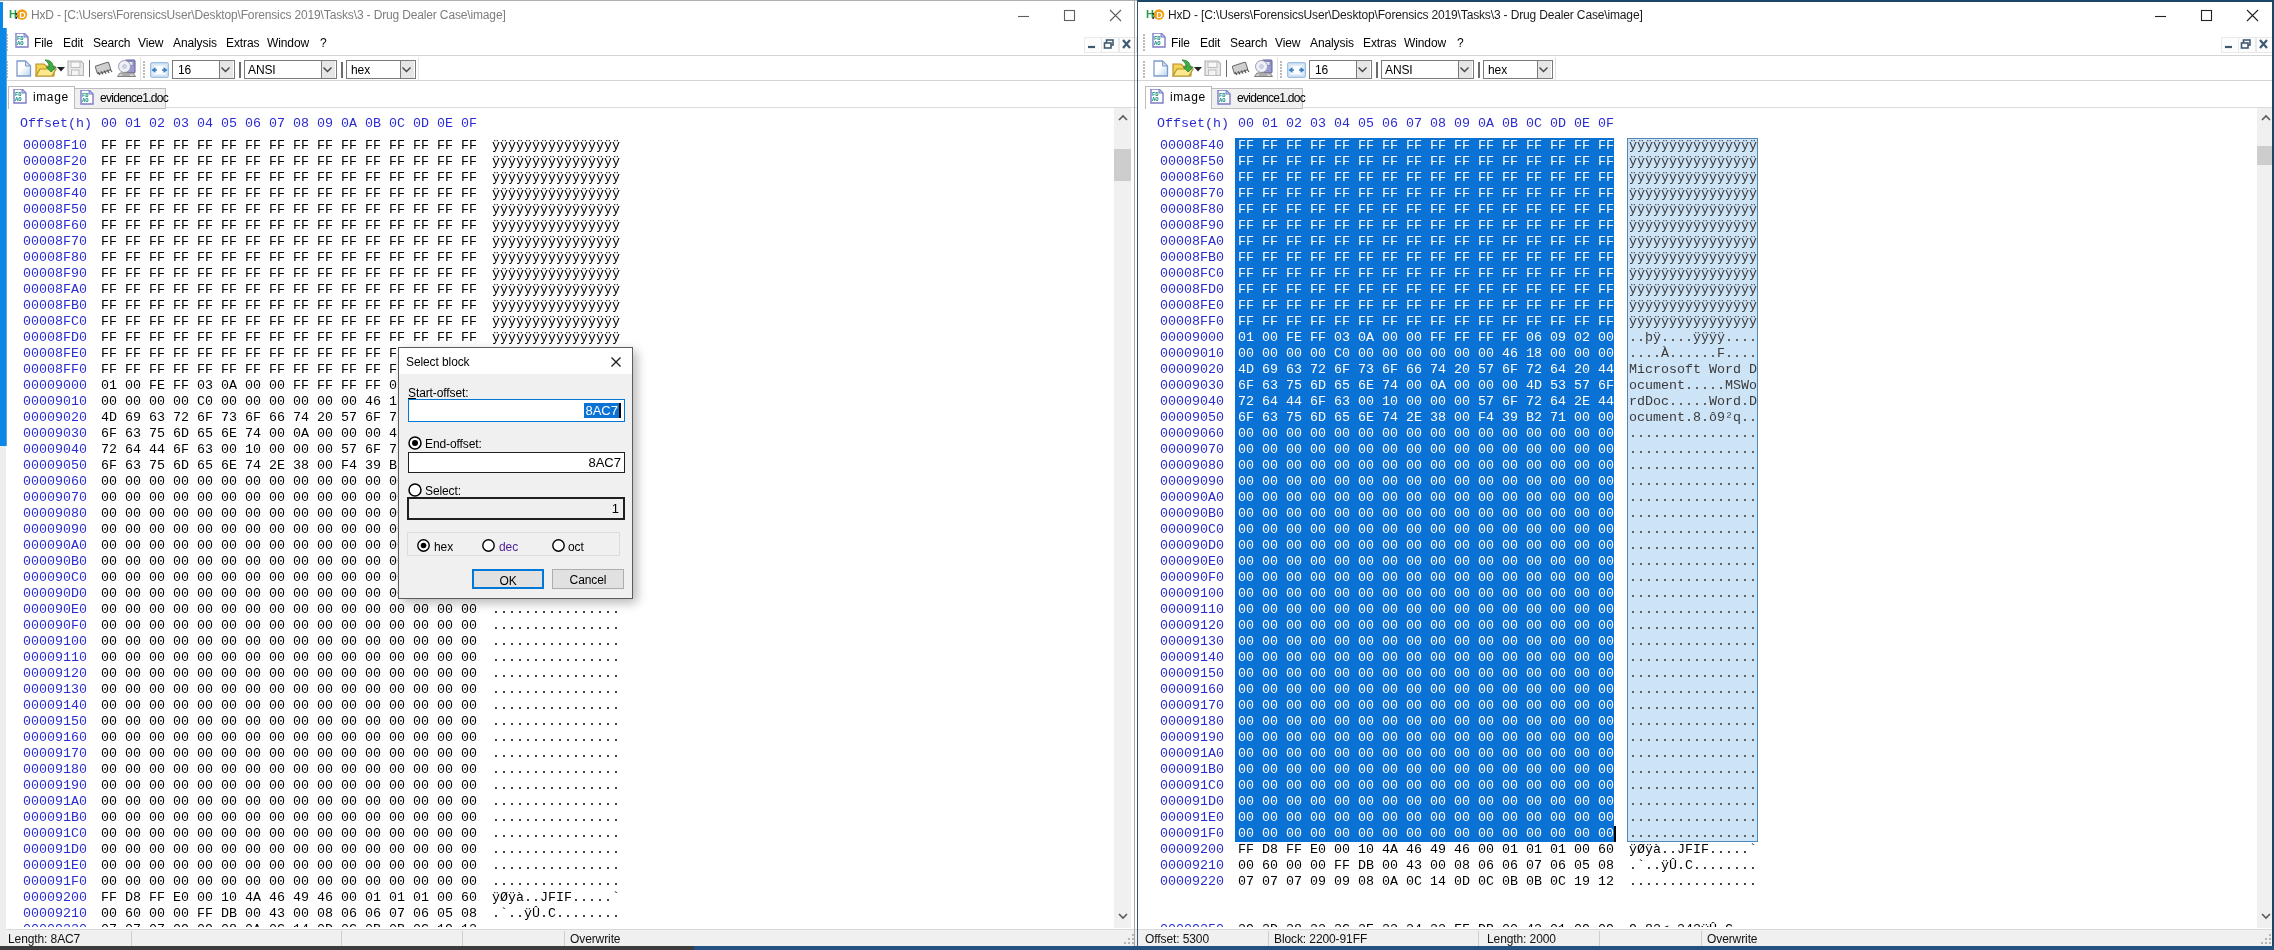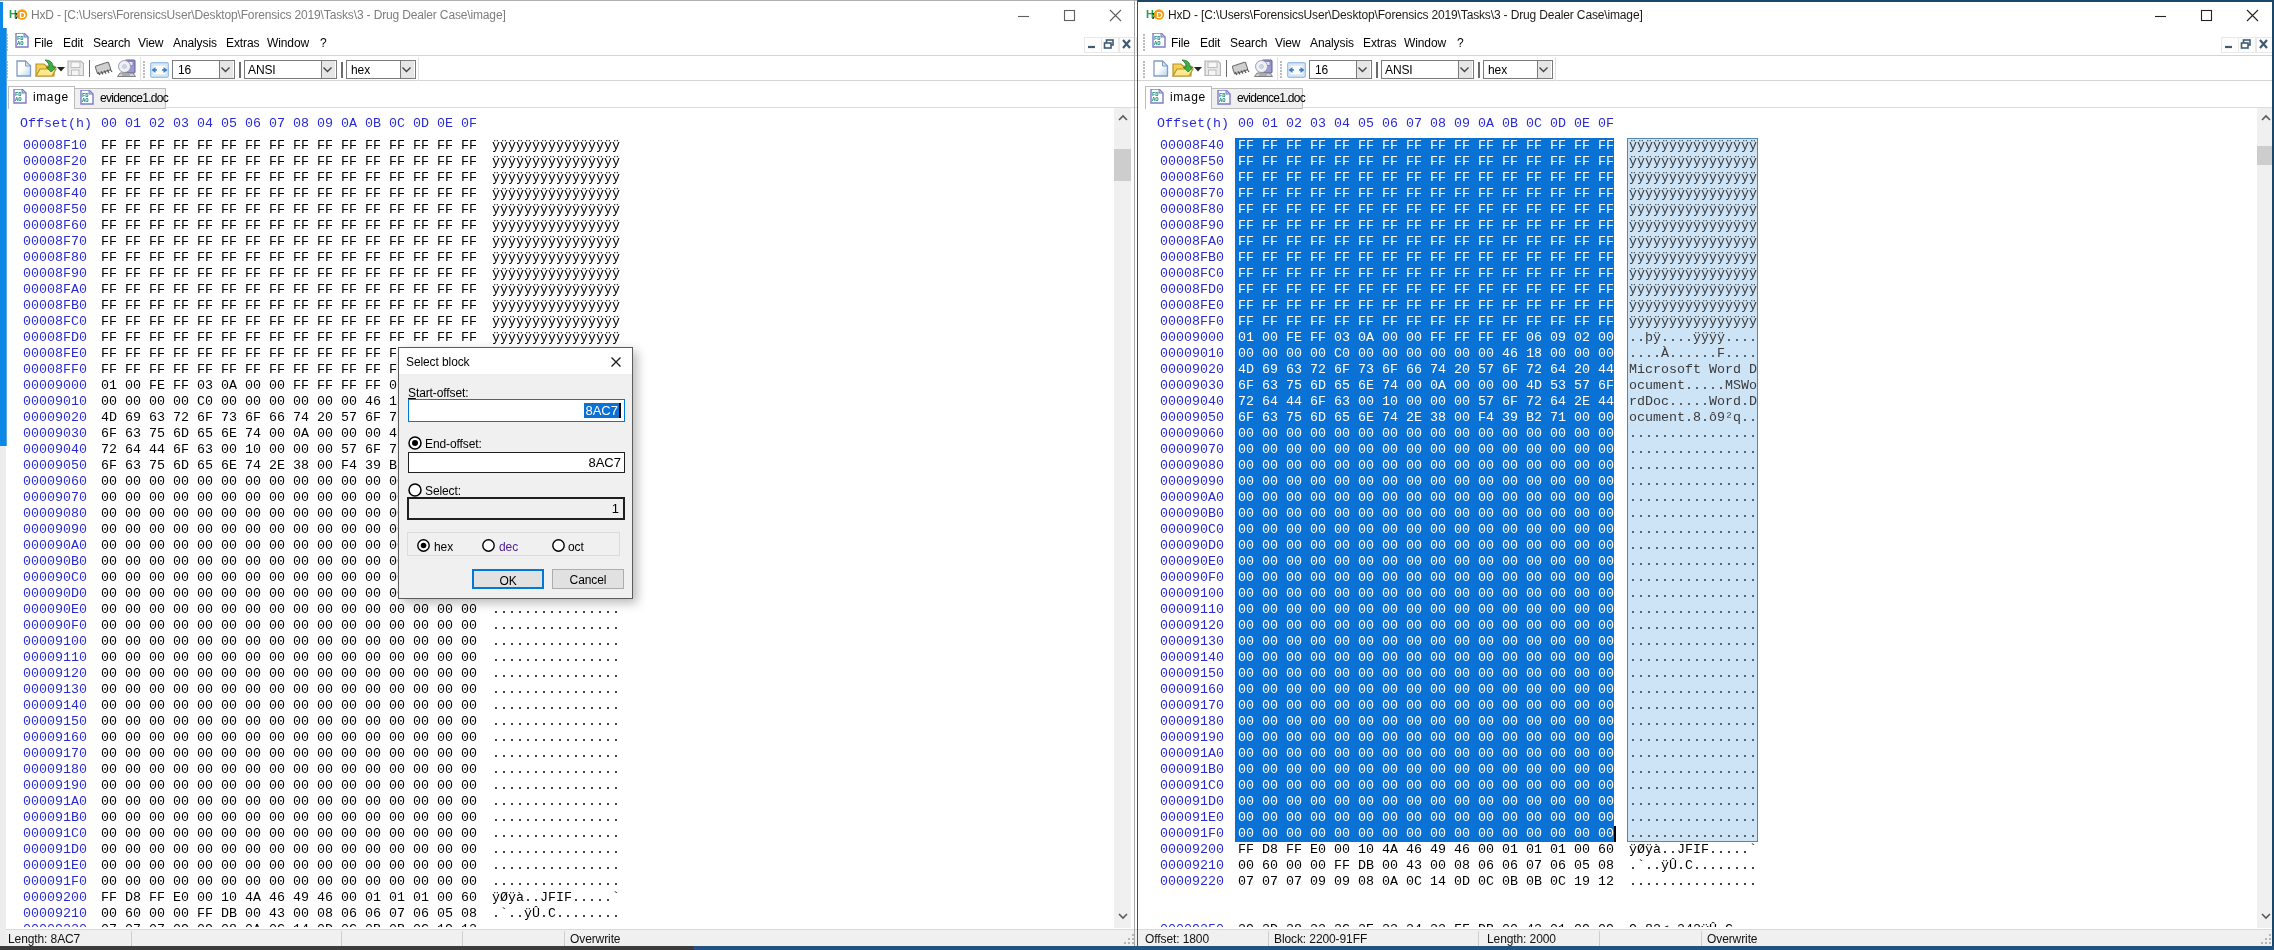--- a/index.html
+++ b/index.html
@@ -466,21 +466,21 @@
   </svg>
 <svg style="position:absolute;left:2261px;top:912px" width="10" height="8" viewBox="0 0 10 8">
     <path d="M1 2 L5 6 L9 2" fill="none" stroke="#5a5a5a" stroke-width="1.6"></path>
   </svg>
 <div style="position:absolute;left:2257px;top:146px;width:17px;height:19px;background:#cdcdcd"></div>
 <div style="position:absolute;left:1137px;top:929px;width:1137px;height:17px;background:#f0f0f0;border-top:1px solid #d9d9d9"></div>
 <div style="position:absolute;left:1268px;top:931px;width:1px;height:15px;background:#cfcfcf"></div>
 <div style="position:absolute;left:1478px;top:931px;width:1px;height:15px;background:#cfcfcf"></div>
 <div style="position:absolute;left:1599px;top:931px;width:1px;height:15px;background:#cfcfcf"></div>
 <div style="position:absolute;left:1701px;top:931px;width:1px;height:15px;background:#cfcfcf"></div>
-<div class="t12" style="left:1145px;top:932px;color:#111">Offset: 1800</div>
+<div class="t12" style="left:1145px;top:932px;color:#111">Offset: 5300</div>
 <div class="t12" style="left:1274px;top:932px;color:#111">Block: 2200-91FF</div>
 <div class="t12" style="left:1487px;top:932px;color:#111">Length: 2000</div>
 <div class="t12" style="left:1707px;top:932px;color:#111">Overwrite</div>
 <svg style="position:absolute;left:2261px;top:934px" width="10" height="10" viewBox="0 0 10 10">
     <rect x="8" y="8" width="2" height="2" fill="#b5b5b5"></rect>
     <rect x="8" y="4" width="2" height="2" fill="#b5b5b5"></rect>
     <rect x="8" y="0" width="2" height="2" fill="#b5b5b5"></rect>
     <rect x="4" y="8" width="2" height="2" fill="#b5b5b5"></rect>
     <rect x="4" y="4" width="2" height="2" fill="#b5b5b5"></rect>
     <rect x="0" y="8" width="2" height="2" fill="#b5b5b5"></rect>

